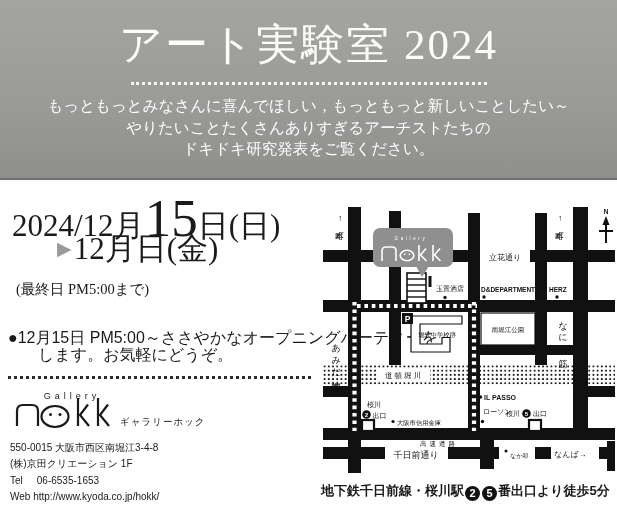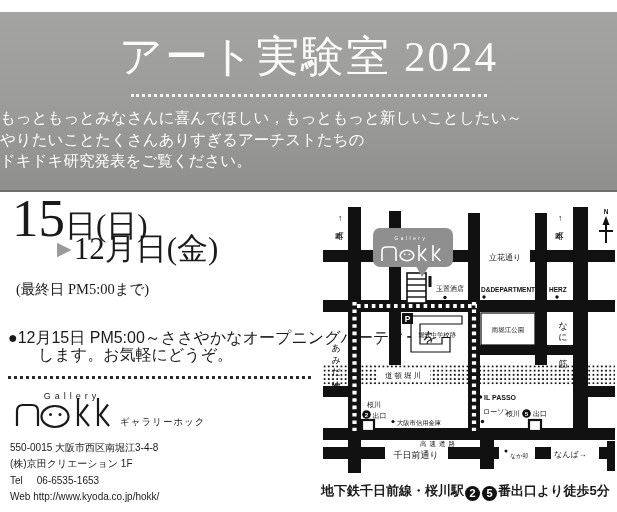--- a/index.html
+++ b/index.html
@@ -1,27 +1,27 @@
 <!DOCTYPE html>
 <html><head>
 <meta charset="utf-8">
 <style>
   html,body{margin:0;padding:0;}
   .page{position:relative;width:617px;height:512px;background:#ffffff;overflow:hidden;
         font-family:"Liberation Sans","DejaVu Sans",sans-serif;color:#1a1a1a;}
   
-  .banner{position:absolute;left:0;top:12px;width:617px;height:178px;
+  .banner{position:absolute;left:0;top:0;width:617px;height:178px;
           background:linear-gradient(180deg,#a4a4a2 0%,#9b9b99 55%,#8f8f8d 100%);
           border-bottom:2px solid #6f6f6d;}
   .banner-title{position:absolute;left:0;top:16px;width:617px;text-align:center;
           font-family:"Liberation Serif","DejaVu Serif",serif;
           font-size:43px;letter-spacing:2px;color:#fbfbfa;}
   .banner-underline{position:absolute;left:calc(50% - 178px);top:82px;width:356px;height:0;
           border-top:3px dotted #f5f5f4;}
-  .banner-sub{position:absolute;left:0;top:95px;width:617px;
+  .banner-sub{position:absolute;left:0;top:95px;width:617px;text-align:center;
           font-size:15.5px;line-height:21.5px;color:#ffffff;}
   
   .serif{font-family:"Liberation Serif","DejaVu Serif",serif;}
   .date1{position:absolute;left:12px;top:188px;display:flex;align-items:baseline;white-space:nowrap;}
   .date2{position:absolute;left:57px;top:228px;display:flex;align-items:baseline;white-space:nowrap;}
   .d-med{font-size:31px;}
   .d-big{font-size:53px;}
   .d-arrow{font-size:19px;color:#9a9a9a;margin-right:2px;position:relative;top:-4px;}
   .open-line{position:absolute;left:12px;top:280px;display:flex;align-items:baseline;white-space:nowrap;}
   .open-main{font-size:23px;letter-spacing:.5px;}
@@ -49,20 +49,21 @@
     <div class="banner-title serif">アート実験室 2024</div>
     <div class="banner-underline"></div>
     <div class="banner-sub">
       <div>もっともっとみなさんに喜んでほしい，もっともっと新しいことしたい～</div>
       <div>やりたいことたくさんありすぎるアーチストたちの</div>
       <div>ドキドキ研究発表をご覧ください。</div>
     </div>
   </div>
 
   <div class="date1 serif">
+    <span class="d-med">2024/12月</span>
       <span class="d-big">15</span>
       <span class="d-med">日(日)</span>
   </div>
   <div class="date2 serif">
     <span class="d-arrow">▶</span>
       <span class="d-med">12月</span>
       <span class="d-med">日(金)</span>
   </div>
   <div class="open-line serif">
     <span class="open-note">(最終日 PM5:00まで)</span>

